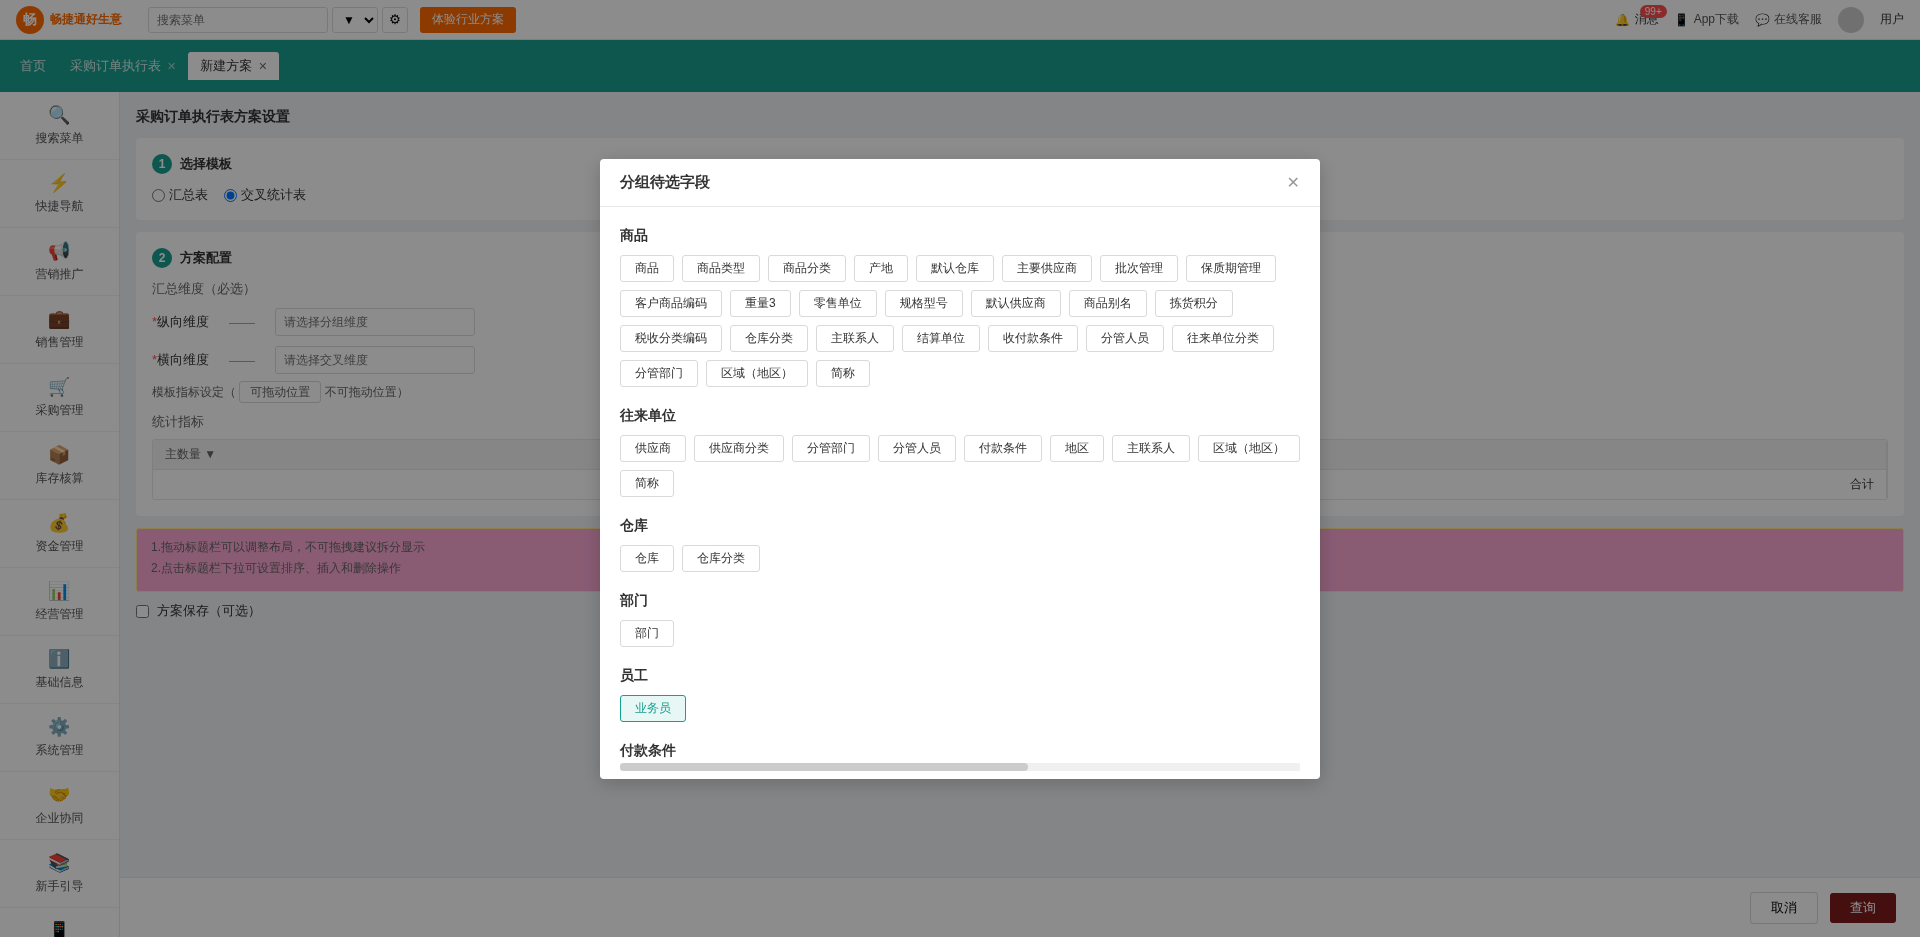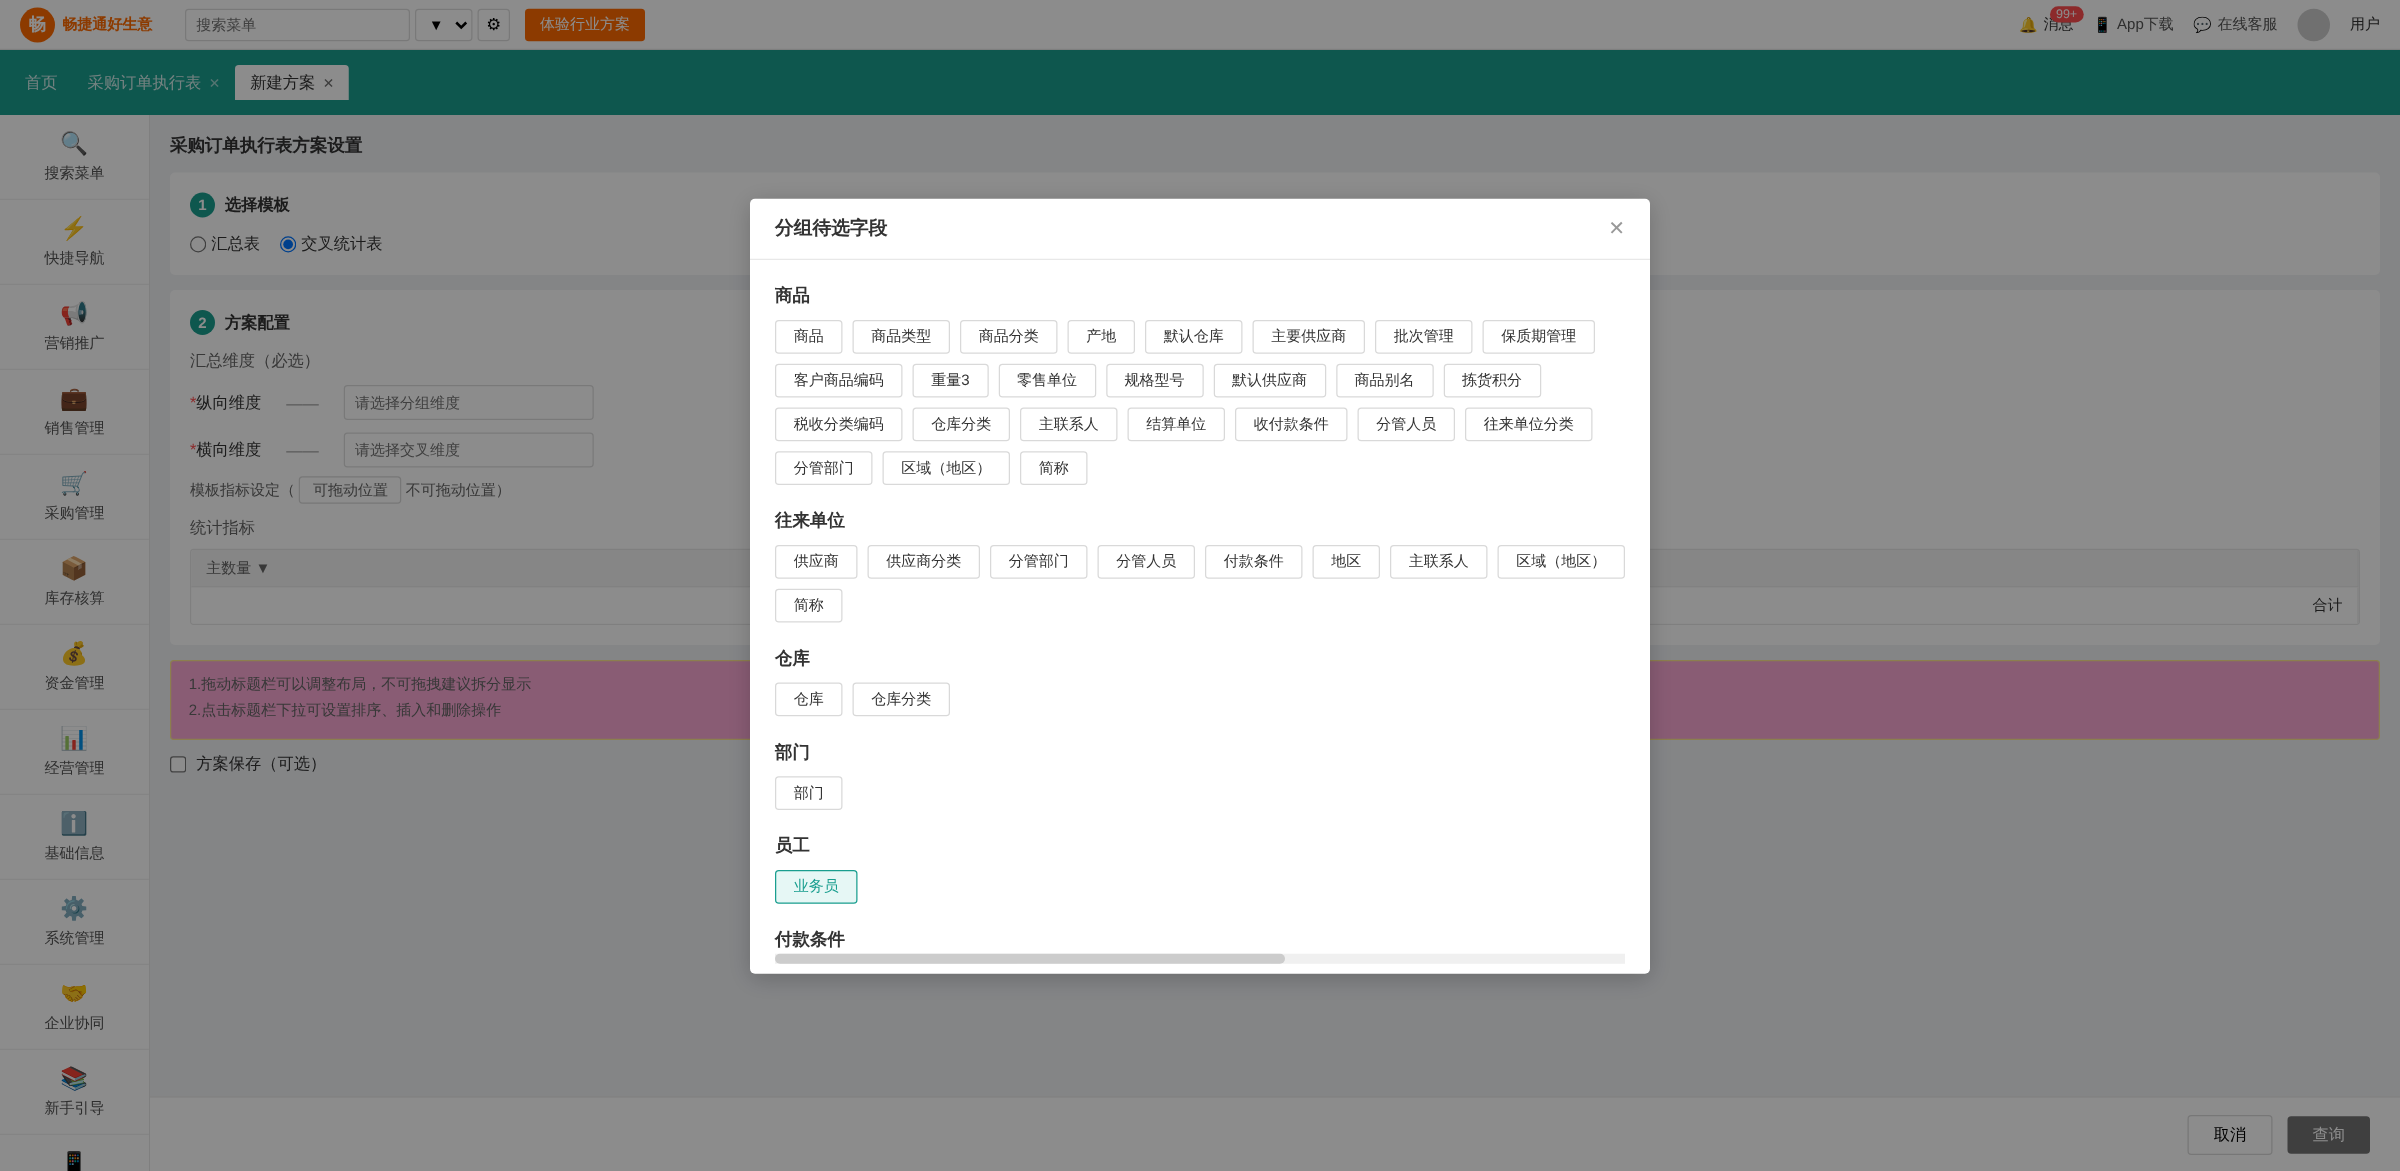--- a/index.html
+++ b/index.html
@@ -204,21 +204,21 @@
       background: white;
       border-top: 1px solid #e8e8e8;
       display: flex;
       align-items: center;
       justify-content: flex-end;
       padding: 0 24px;
       gap: 12px;
       z-index: 50;
     }
     .btn-cancel { border: 1px solid #d9d9d9; background: white; padding: 6px 20px; border-radius: 3px; cursor: pointer; font-size: 13px; }
-    .btn-confirm { background: #737373; color: white; border: none; padding: 6px 20px; border-radius: 3px; cursor: pointer; font-size: 13px; text-align: center; }
+    .btn-confirm { background: #7f1d1d; color: white; border: none; padding: 6px 20px; border-radius: 3px; cursor: pointer; font-size: 13px; text-align: center; }
     .indicator-tag { border: 1px solid #d9d9d9; padding: 3px 10px; border-radius: 3px; font-size: 12px; cursor: pointer; }
   </style>
 </head>
 <body>
 
 <div class="top-header">
   <div class="top-header-left">
     <div class="logo-area">
       <div class="logo-icon">畅</div>
       <div class="logo-text">畅捷通好生意</div>

